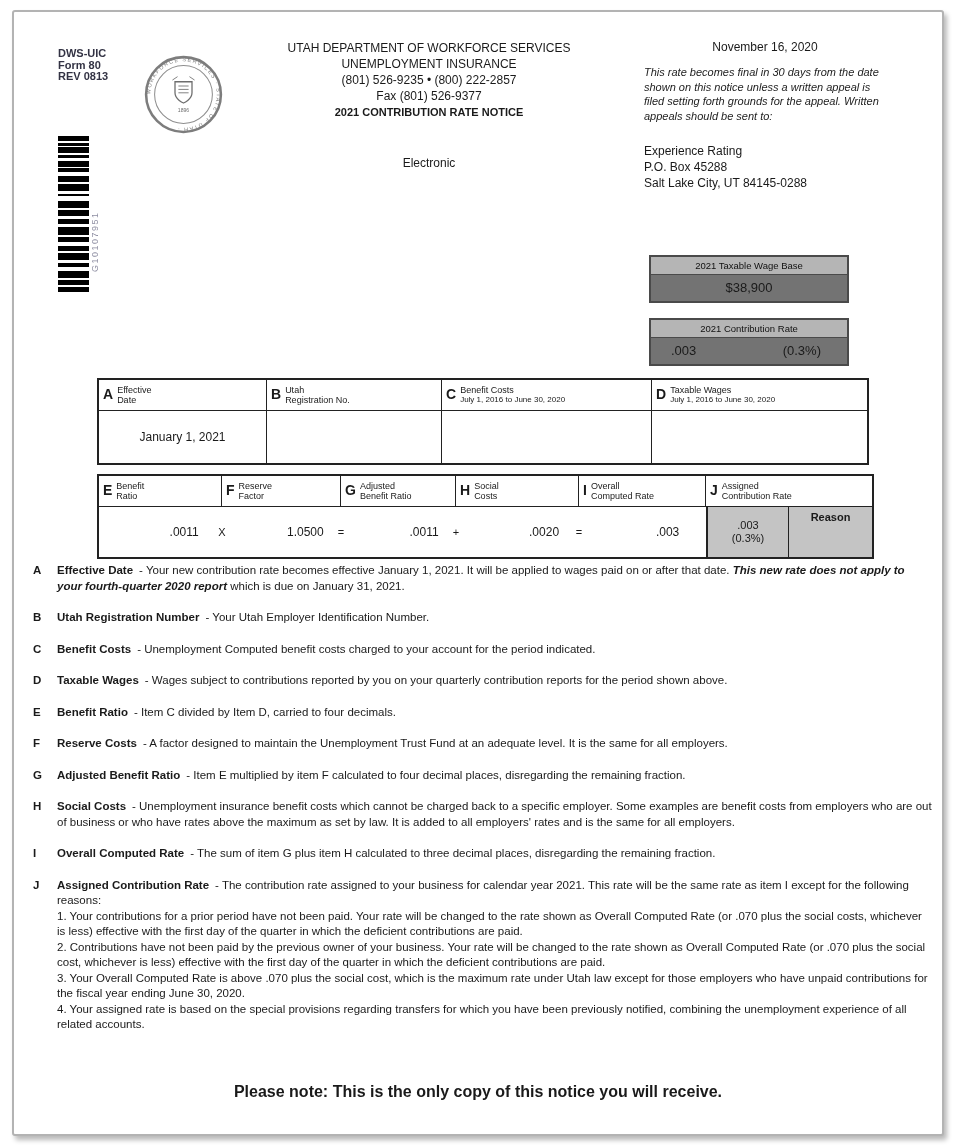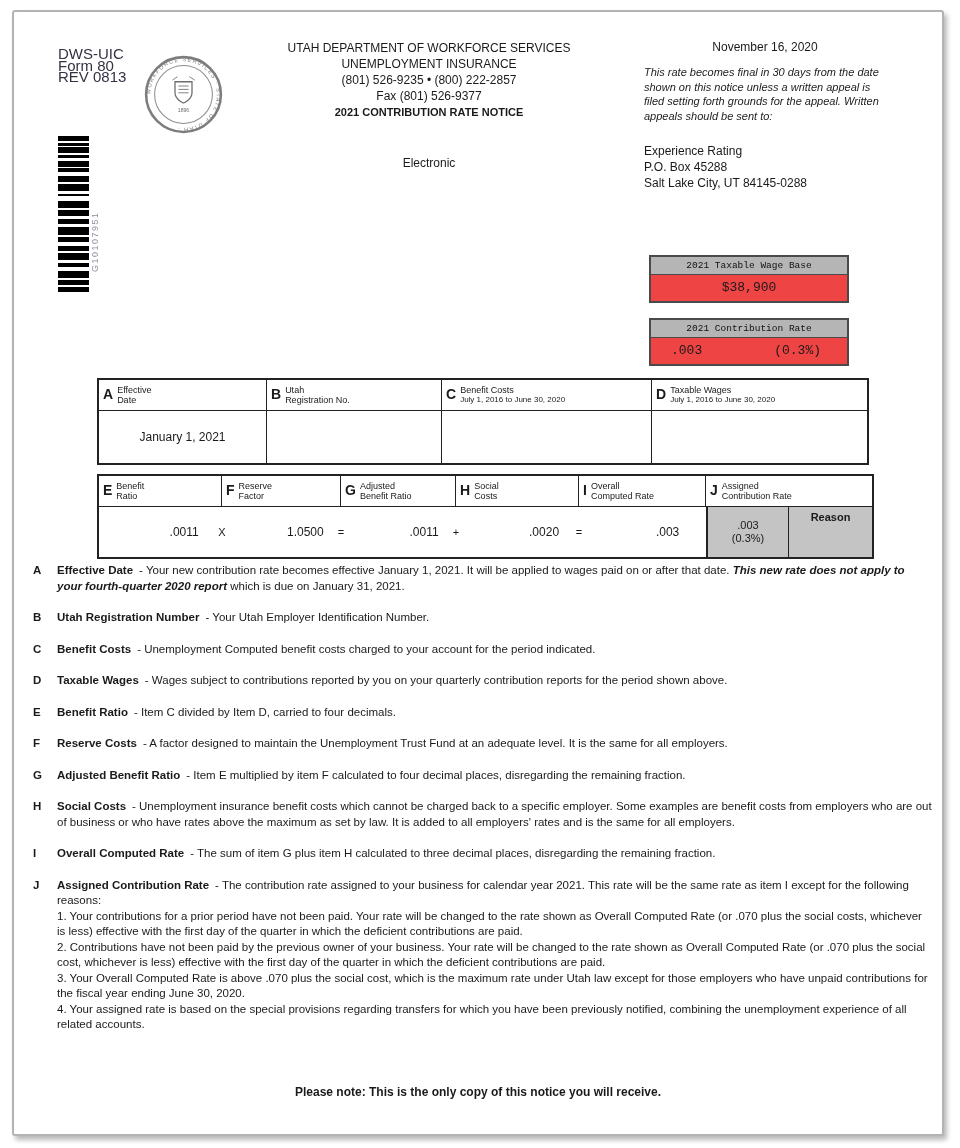--- a/index.html
+++ b/index.html
@@ -2,21 +2,21 @@
 <html><head>
 <meta charset="utf-8">
 <style>
   html,body{margin:0;padding:0;background:#fff;}
   body{font-family:"Liberation Sans","DejaVu Sans",sans-serif;color:#1a1a1a;}
   .canvas{position:relative;width:960px;height:1148px;overflow:hidden;background:#fff;}
   .page{position:absolute;left:12px;top:10px;width:928px;height:1122px;background:#fff;
         border:2px solid #b3b3b3;border-radius:3px;box-shadow:3px 4px 5px rgba(0,0,0,.28);}
 
   
-  .form-meta{position:absolute;left:44px;top:36px;font-size:15px;font-weight:normal;color:#333344;line-height:11.5px;}
+  .form-meta{position:absolute;left:44px;top:36px;font-size:11px;font-weight:bold;color:#333344;line-height:11.5px;}
   .seal{position:absolute;left:127px;top:40px;width:85px;height:85px;}
 
   
   .header-center{position:absolute;left:212px;top:28px;width:406px;text-align:center;}
   .h-line{font-size:12px;line-height:16px;}
   .h-title{font-size:11px;font-weight:bold;line-height:16px;}
   .h-electronic{font-size:12px;font-weight:normal;margin-top:36px;}
 
   
   .right-block{position:absolute;left:630px;top:28px;width:242px;}
@@ -31,21 +31,21 @@
       #000 19px 22px,#fff 22px 25px,#000 25px 31px,#fff 31px 32px,#000 32px 36px,#fff 36px 40px,
       #000 40px 46px,#fff 46px 48px,#000 48px 55px,#fff 55px 58px,#000 58px 60px,#fff 60px 65px,
       #000 65px 72px,#fff 72px 74px,#000 74px 80px,#fff 80px 83px,#000 83px 88px,#fff 88px 91px,
       #000 91px 99px,#fff 99px 101px,#000 101px 106px,#fff 106px 110px,#000 110px 115px,#fff 115px 117px,
       #000 117px 124px,#fff 124px 127px,#000 127px 131px,#fff 131px 135px,#000 135px 142px,#fff 142px 144px,
       #000 144px 149px,#fff 149px 151px,#000 151px 156px);}
   .barcode-label{position:absolute;left:76px;top:150px;height:110px;font-size:9px;color:#8f8fa3;
     writing-mode:vertical-rl;transform:rotate(180deg);letter-spacing:1.5px;}
 
   
-  .box{position:absolute;left:635px;width:200px;border:2px solid #4a4a4a;background:#ef4444;box-sizing:border-box;font-family:Liberation Mono, monospace;}
+  .box{position:absolute;left:635px;width:200px;border:2px solid #4a4a4a;background:#737373;box-sizing:border-box;}
   .wage-box{top:243px;}
   .rate-box{top:306px;}
   .box-head{background:#b5b5b5;border-bottom:1.5px solid #4a4a4a;font-size:9.5px;text-align:center;padding:3px 0;color:#111;}
   .box-val{font-size:13px;text-align:center;padding:5px 0 6px;}
   .rate-val{display:flex;justify-content:space-between;padding:5px 26px 6px 20px;}
 
   
   .t1{position:absolute;left:83px;top:366px;width:768px;border:2px solid #222;box-sizing:content-box;background:#fff;}
   .t-head{display:flex;height:30px;border-bottom:1.5px solid #222;}
   .th{box-sizing:border-box;border-right:1.5px solid #222;display:flex;padding:2px 0 0 4px;overflow:hidden;}
@@ -73,21 +73,21 @@
              font-size:11px;font-weight:bold;text-align:center;padding-top:4px;}
 
   
   .defs{position:absolute;left:19px;top:551px;width:899px;}
   .def{display:flex;margin-bottom:16px;}
   .dl{width:24px;flex:none;font-weight:bold;font-size:11.5px;line-height:15.5px;}
   .dt{flex:1;font-size:11.5px;line-height:15.5px;}
   .dt b.term{margin-right:6px;}
   .dt .em{font-weight:bold;font-style:italic;}
 
-  .footer{position:absolute;left:0;right:0;top:1072px;text-align:center;font-weight:bold;font-size:12px;line-height:16.5px;}
+  .footer{position:absolute;left:0;right:0;top:1072px;text-align:center;font-weight:bold;font-size:16px;line-height:16.5px;}
 </style>
 </head>
 <body>
 
 <div class="canvas">
   <div class="page">
 
     <div class="form-meta">
       <div>DWS-UIC</div>
       <div>Form 80</div>

